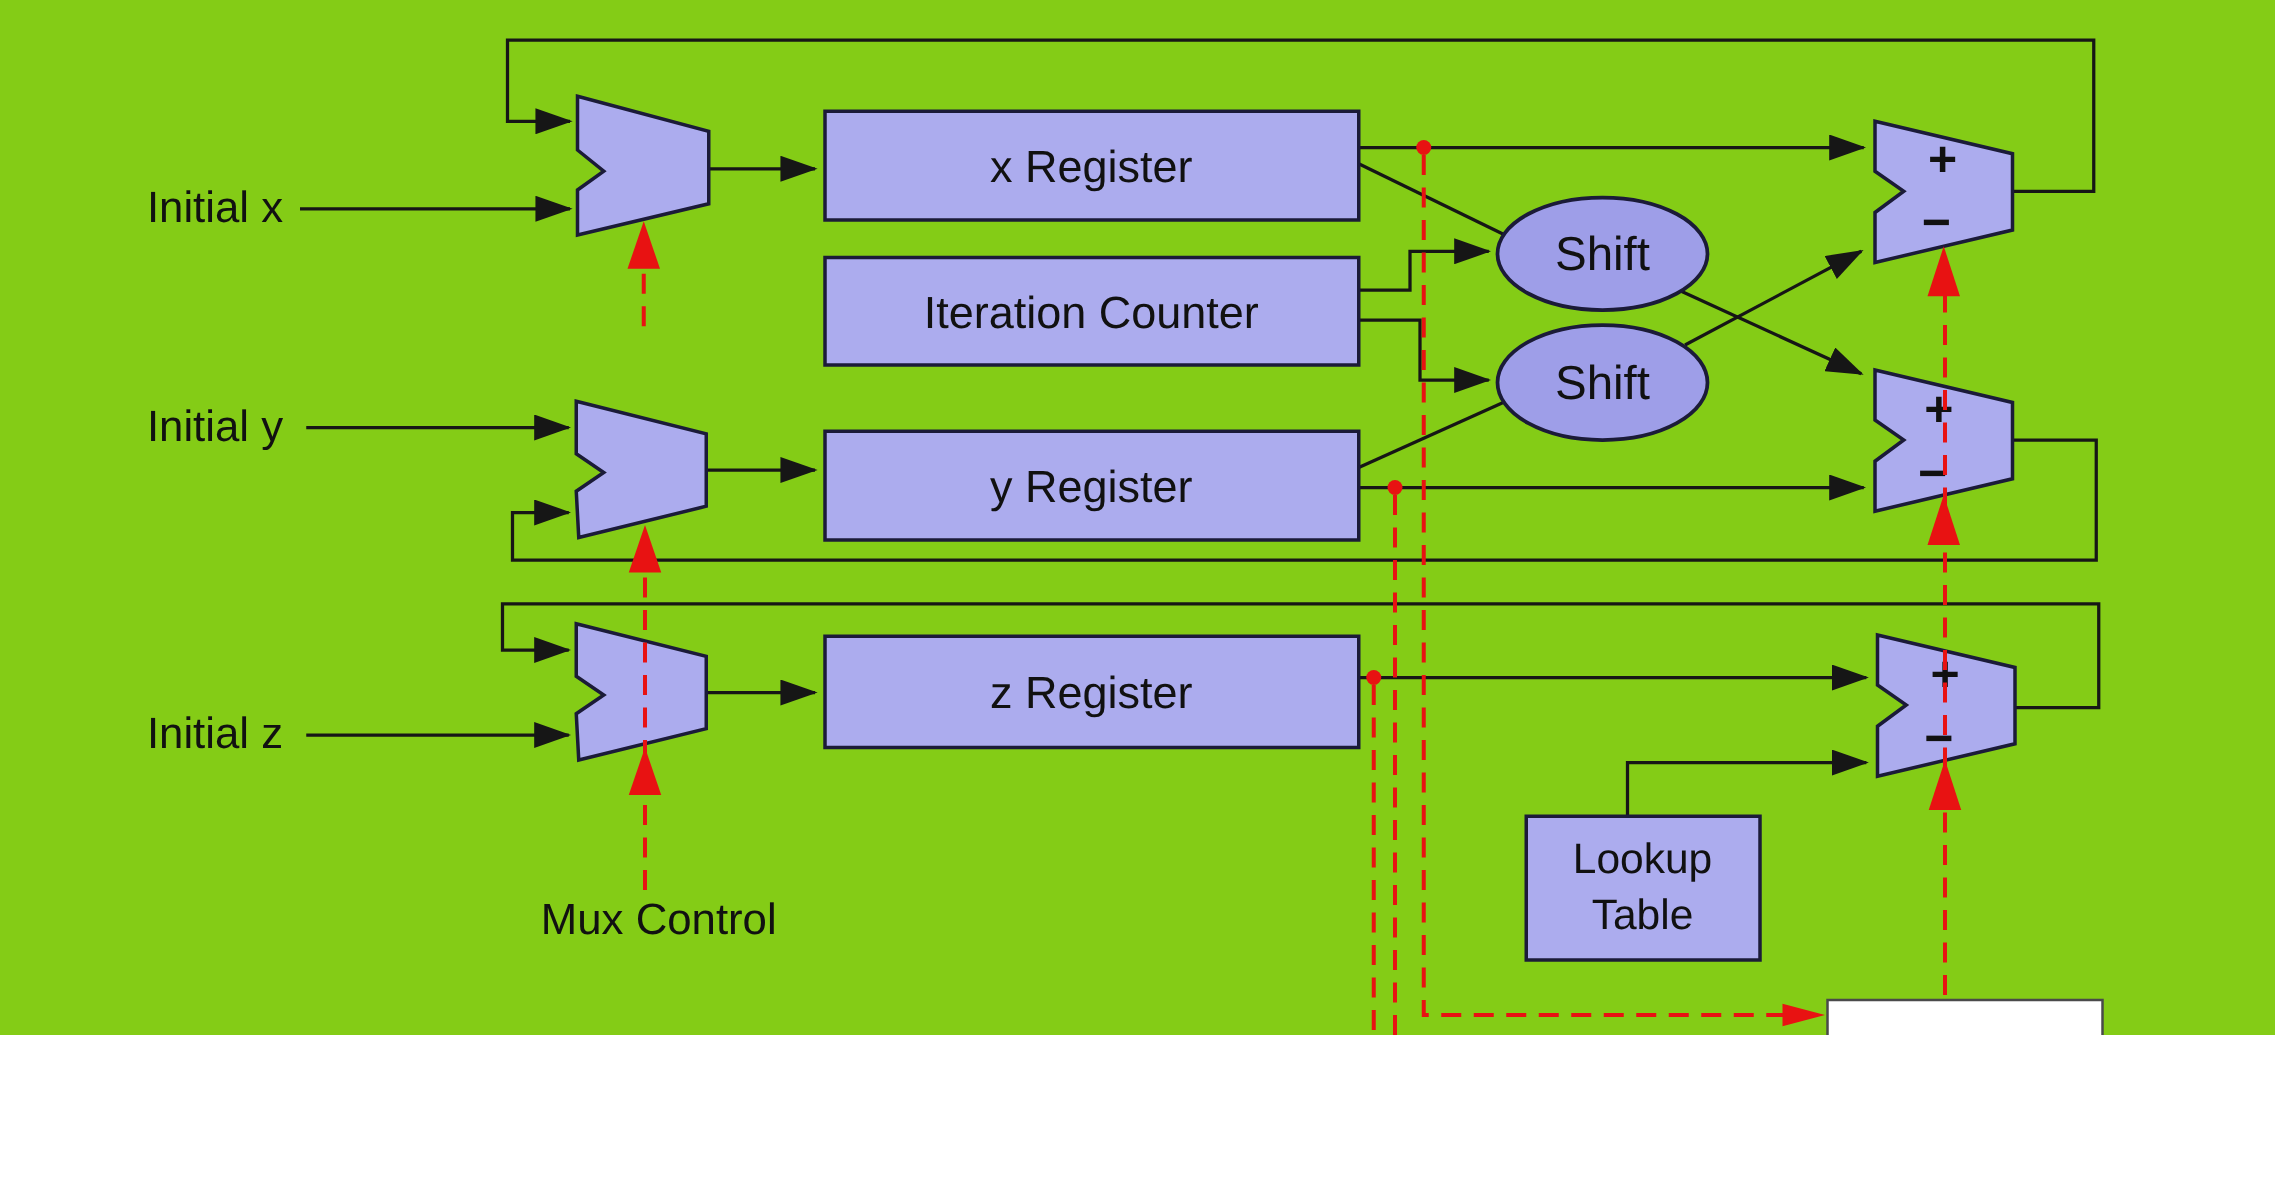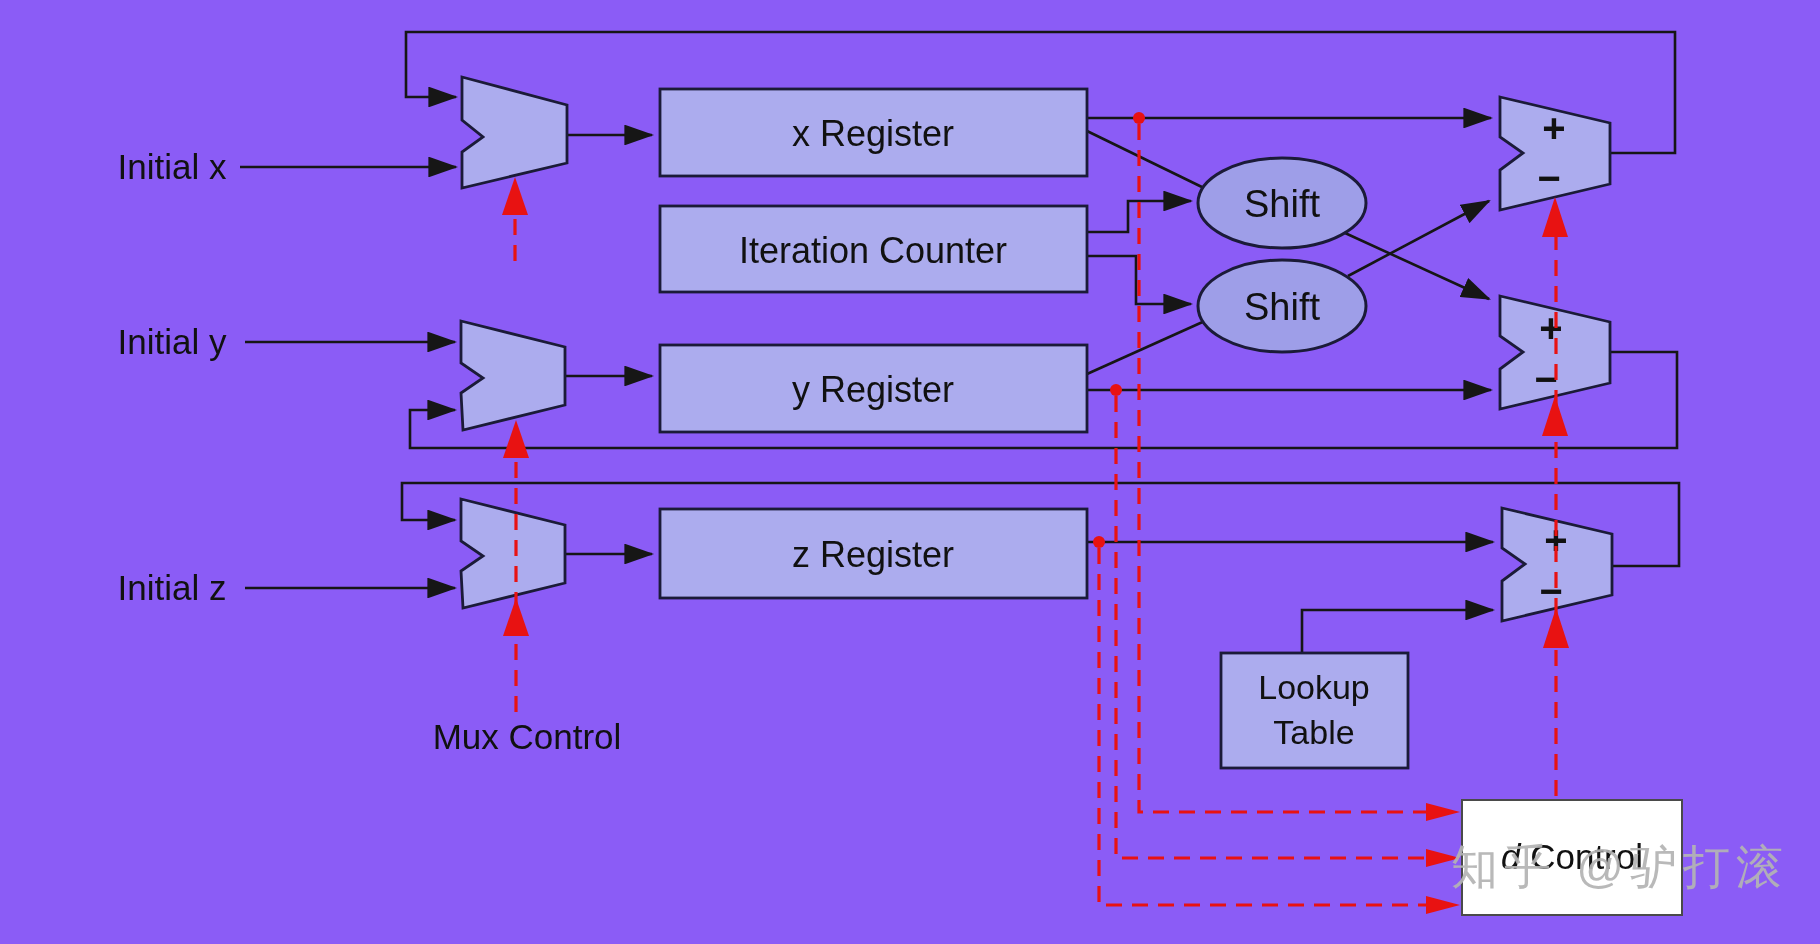--- a/index.html
+++ b/index.html
@@ -1,16 +1,16 @@
 <!DOCTYPE html>
 <html style="--block-fill: #acacee; --ellipse-fill: #9e9ee8; --shape-stroke: #1b1b38; --wire-color: #161616; --control-color: #e81212; --dcontrol-border: #4a4a4a; --watermark-color: #b4b4b4; --text-color: #111111;"><head>
 <meta charset="utf-8">
 <style>
   html,body{margin:0;padding:0;background:#ffffff;}
-  .stage{position:relative;width:1820px;height:944px;background:#8b5cf6;overflow:hidden;}
+  .stage{position:relative;width:1820px;height:828px;background:#84cc16;overflow:hidden;}
   svg{display:block}
   .shape{fill:var(--block-fill,#acacee);stroke:var(--shape-stroke,#1b1b38);stroke-width:2.8;}
   .ell{fill:var(--ellipse-fill,#9e9ee8);stroke:var(--shape-stroke,#1b1b38);stroke-width:3;}
   .wire{fill:none;stroke:var(--wire-color,#161616);stroke-width:2.6;stroke-linejoin:miter;}
   .arrowfill{fill:var(--wire-color,#161616);}
   .red-dash{fill:none;stroke:var(--control-color,#e81212);stroke-width:3.2;stroke-dasharray:16 10;}
   .red-fill{fill:var(--control-color,#e81212);stroke:none;}
   .dctrl{fill:#ffffff;stroke:var(--dcontrol-border,#4a4a4a);stroke-width:2;}
   text.t{font-family:"Liberation Sans","DejaVu Sans",sans-serif;fill:var(--text-color,#111111);
          text-anchor:middle;dominant-baseline:central;}

